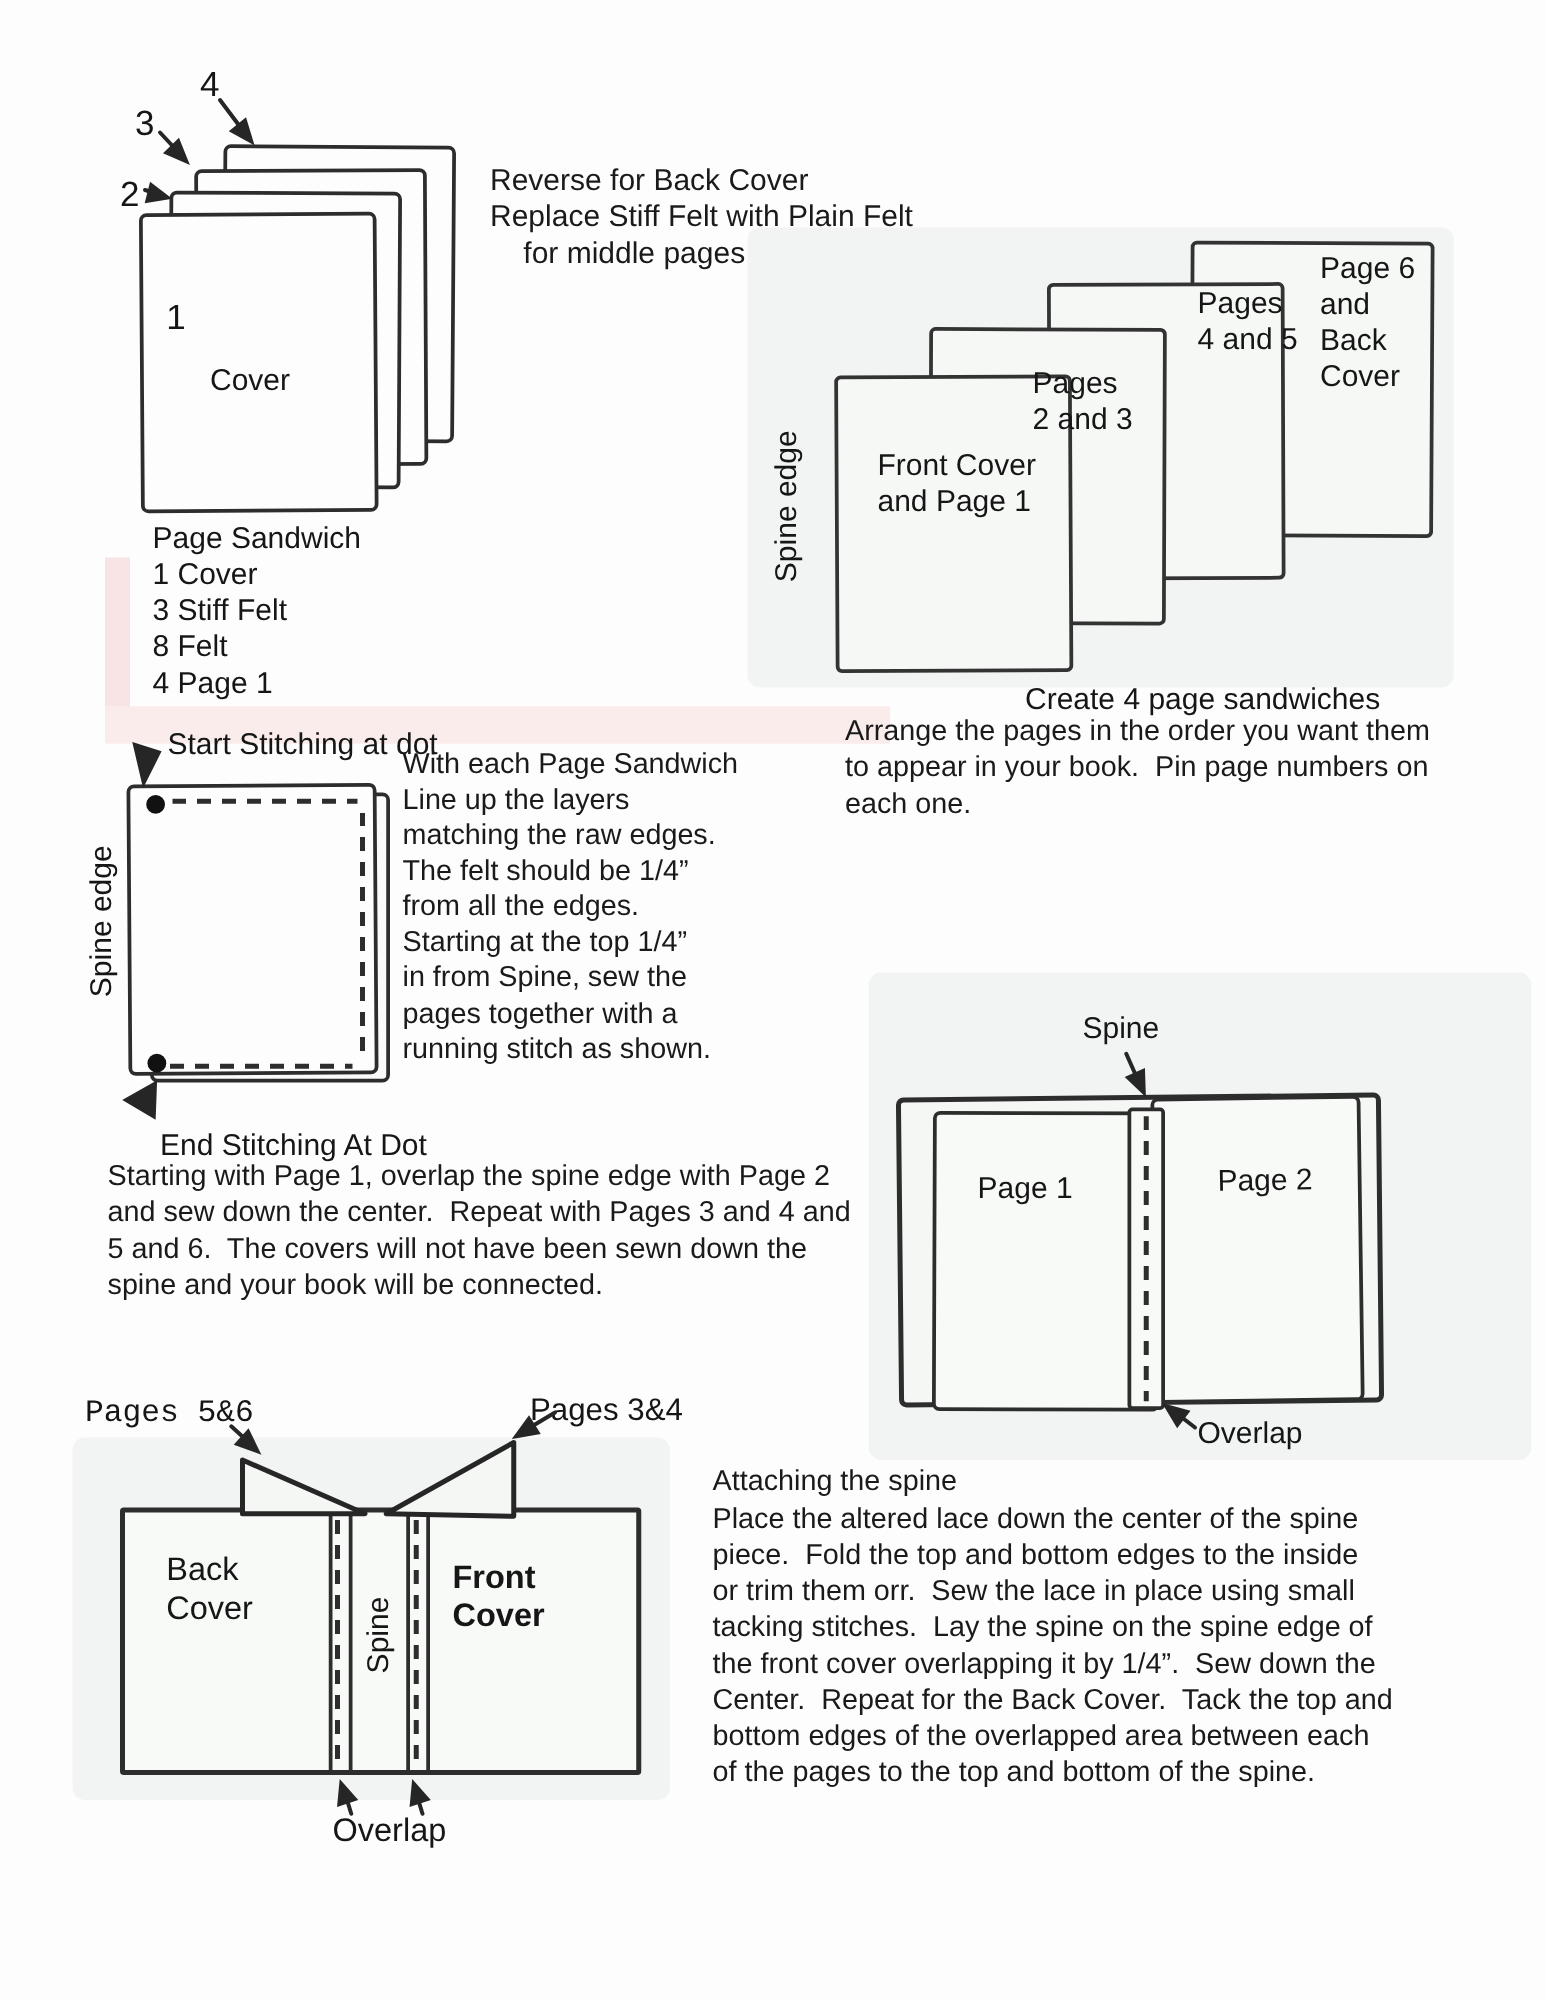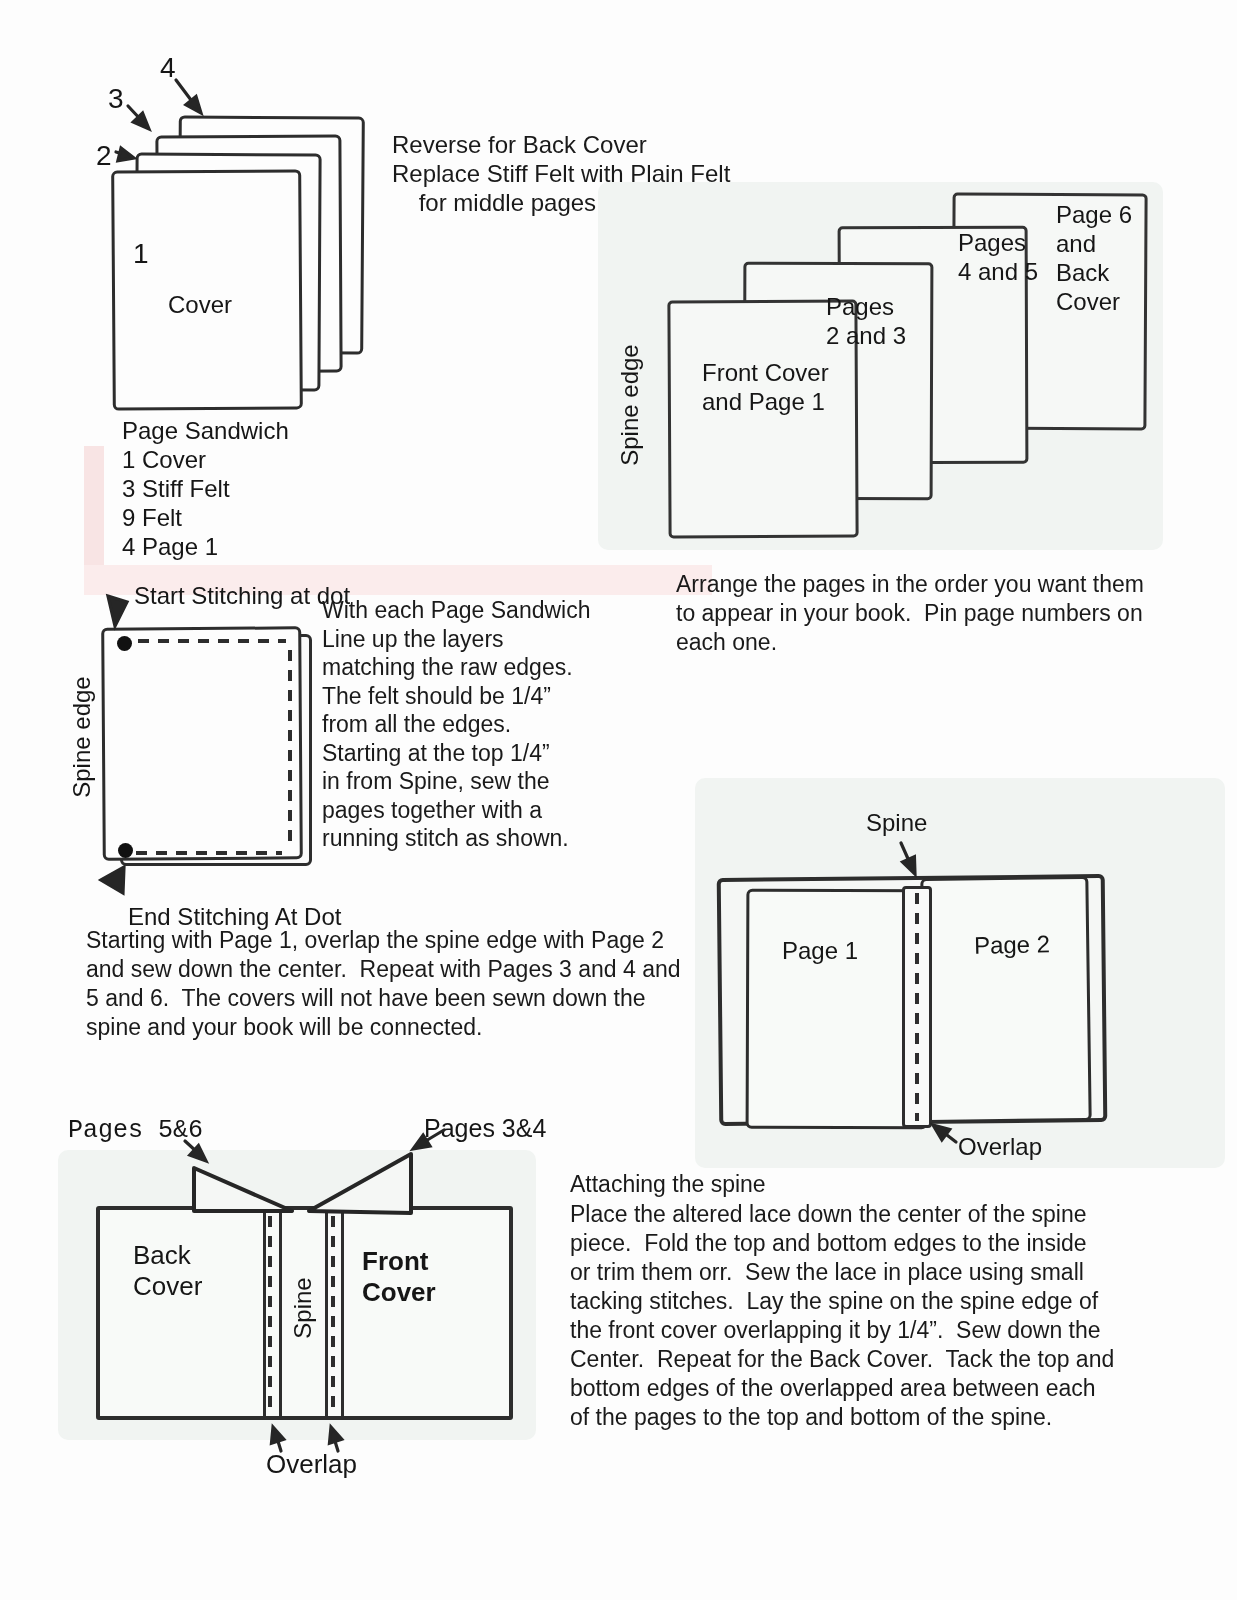--- a/index.html
+++ b/index.html
@@ -45,40 +45,41 @@
   <div class="abs lbl" style="left:168px;top:290px;z-index:5;">Cover</div>
 
   <div class="abs txt pre" style="left:392px;top:130px;font-size:24px;">Reverse for Back Cover
 Replace Stiff Felt with Plain Felt
     for middle pages</div>
 
   <div class="abs" style="left:122px;top:416px;z-index:5;">
     <div class="lbl">Page Sandwich</div>
     <div class="lbl">1 Cover</div>
     <div class="lbl">3 Stiff Felt</div>
-    <div class="lbl">9 Felt</div>
+    <div class="lbl">8 Felt</div>
     <div class="lbl">4 Page 1</div>
   </div>
 
   <div class="abs page-rect z11" style="left:952px;top:193px;width:195px;height:237px;transform:rotate(0.3deg);"></div>
   <div class="abs page-rect z12" style="left:838px;top:226px;width:190px;height:238px;transform:rotate(-0.2deg);"></div>
   <div class="abs page-rect z13" style="left:743px;top:262px;width:190px;height:238px;transform:rotate(0.2deg);"></div>
   <div class="abs page-rect z14" style="left:668px;top:300px;width:190px;height:238px;transform:rotate(-0.3deg);"></div>
   <div class="abs lbl pre z20" style="left:702px;top:358px;">Front Cover
 and Page 1</div>
   <div class="abs lbl pre z20" style="left:826px;top:292px;">Pages
 2 and 3</div>
   <div class="abs lbl pre z20" style="left:958px;top:228px;">Pages
 4 and 5</div>
   <div class="abs lbl pre z20" style="left:1056px;top:200px;">Page 6
 and
 Back
 Cover</div>
   <div class="abs vtext z20" style="left:564px;top:390px;width:132px;height:30px;">Spine edge</div>
 
+  <div class="abs lbl" style="left:820px;top:545px;z-index:5;">Create 4 page sandwiches</div>
   <div class="abs txt pre" style="left:676px;top:570px;z-index:5;">Arrange the pages in the order you want them
 to appear in your book.  Pin page numbers on
 each one.</div>
 
   <div class="abs lbl" style="left:134px;top:581px;z-index:6;">Start Stitching at dot</div>
   <div class="abs sheet-rect" style="left:120px;top:634px;width:192px;height:232px;background:#fafafa;z-index:4;"></div>
   <div class="abs sheet-rect" style="left:102px;top:627px;width:200px;height:233px;border-width:3.5px;transform:rotate(-0.4deg);z-index:5;"></div>
   <div class="abs dot" style="left:117px;top:636px;z-index:7;"></div>
   <div class="abs dot" style="left:118px;top:843px;z-index:7;"></div>
   <div class="abs dash-h" style="left:138px;top:639px;width:148px;z-index:6;"></div>

